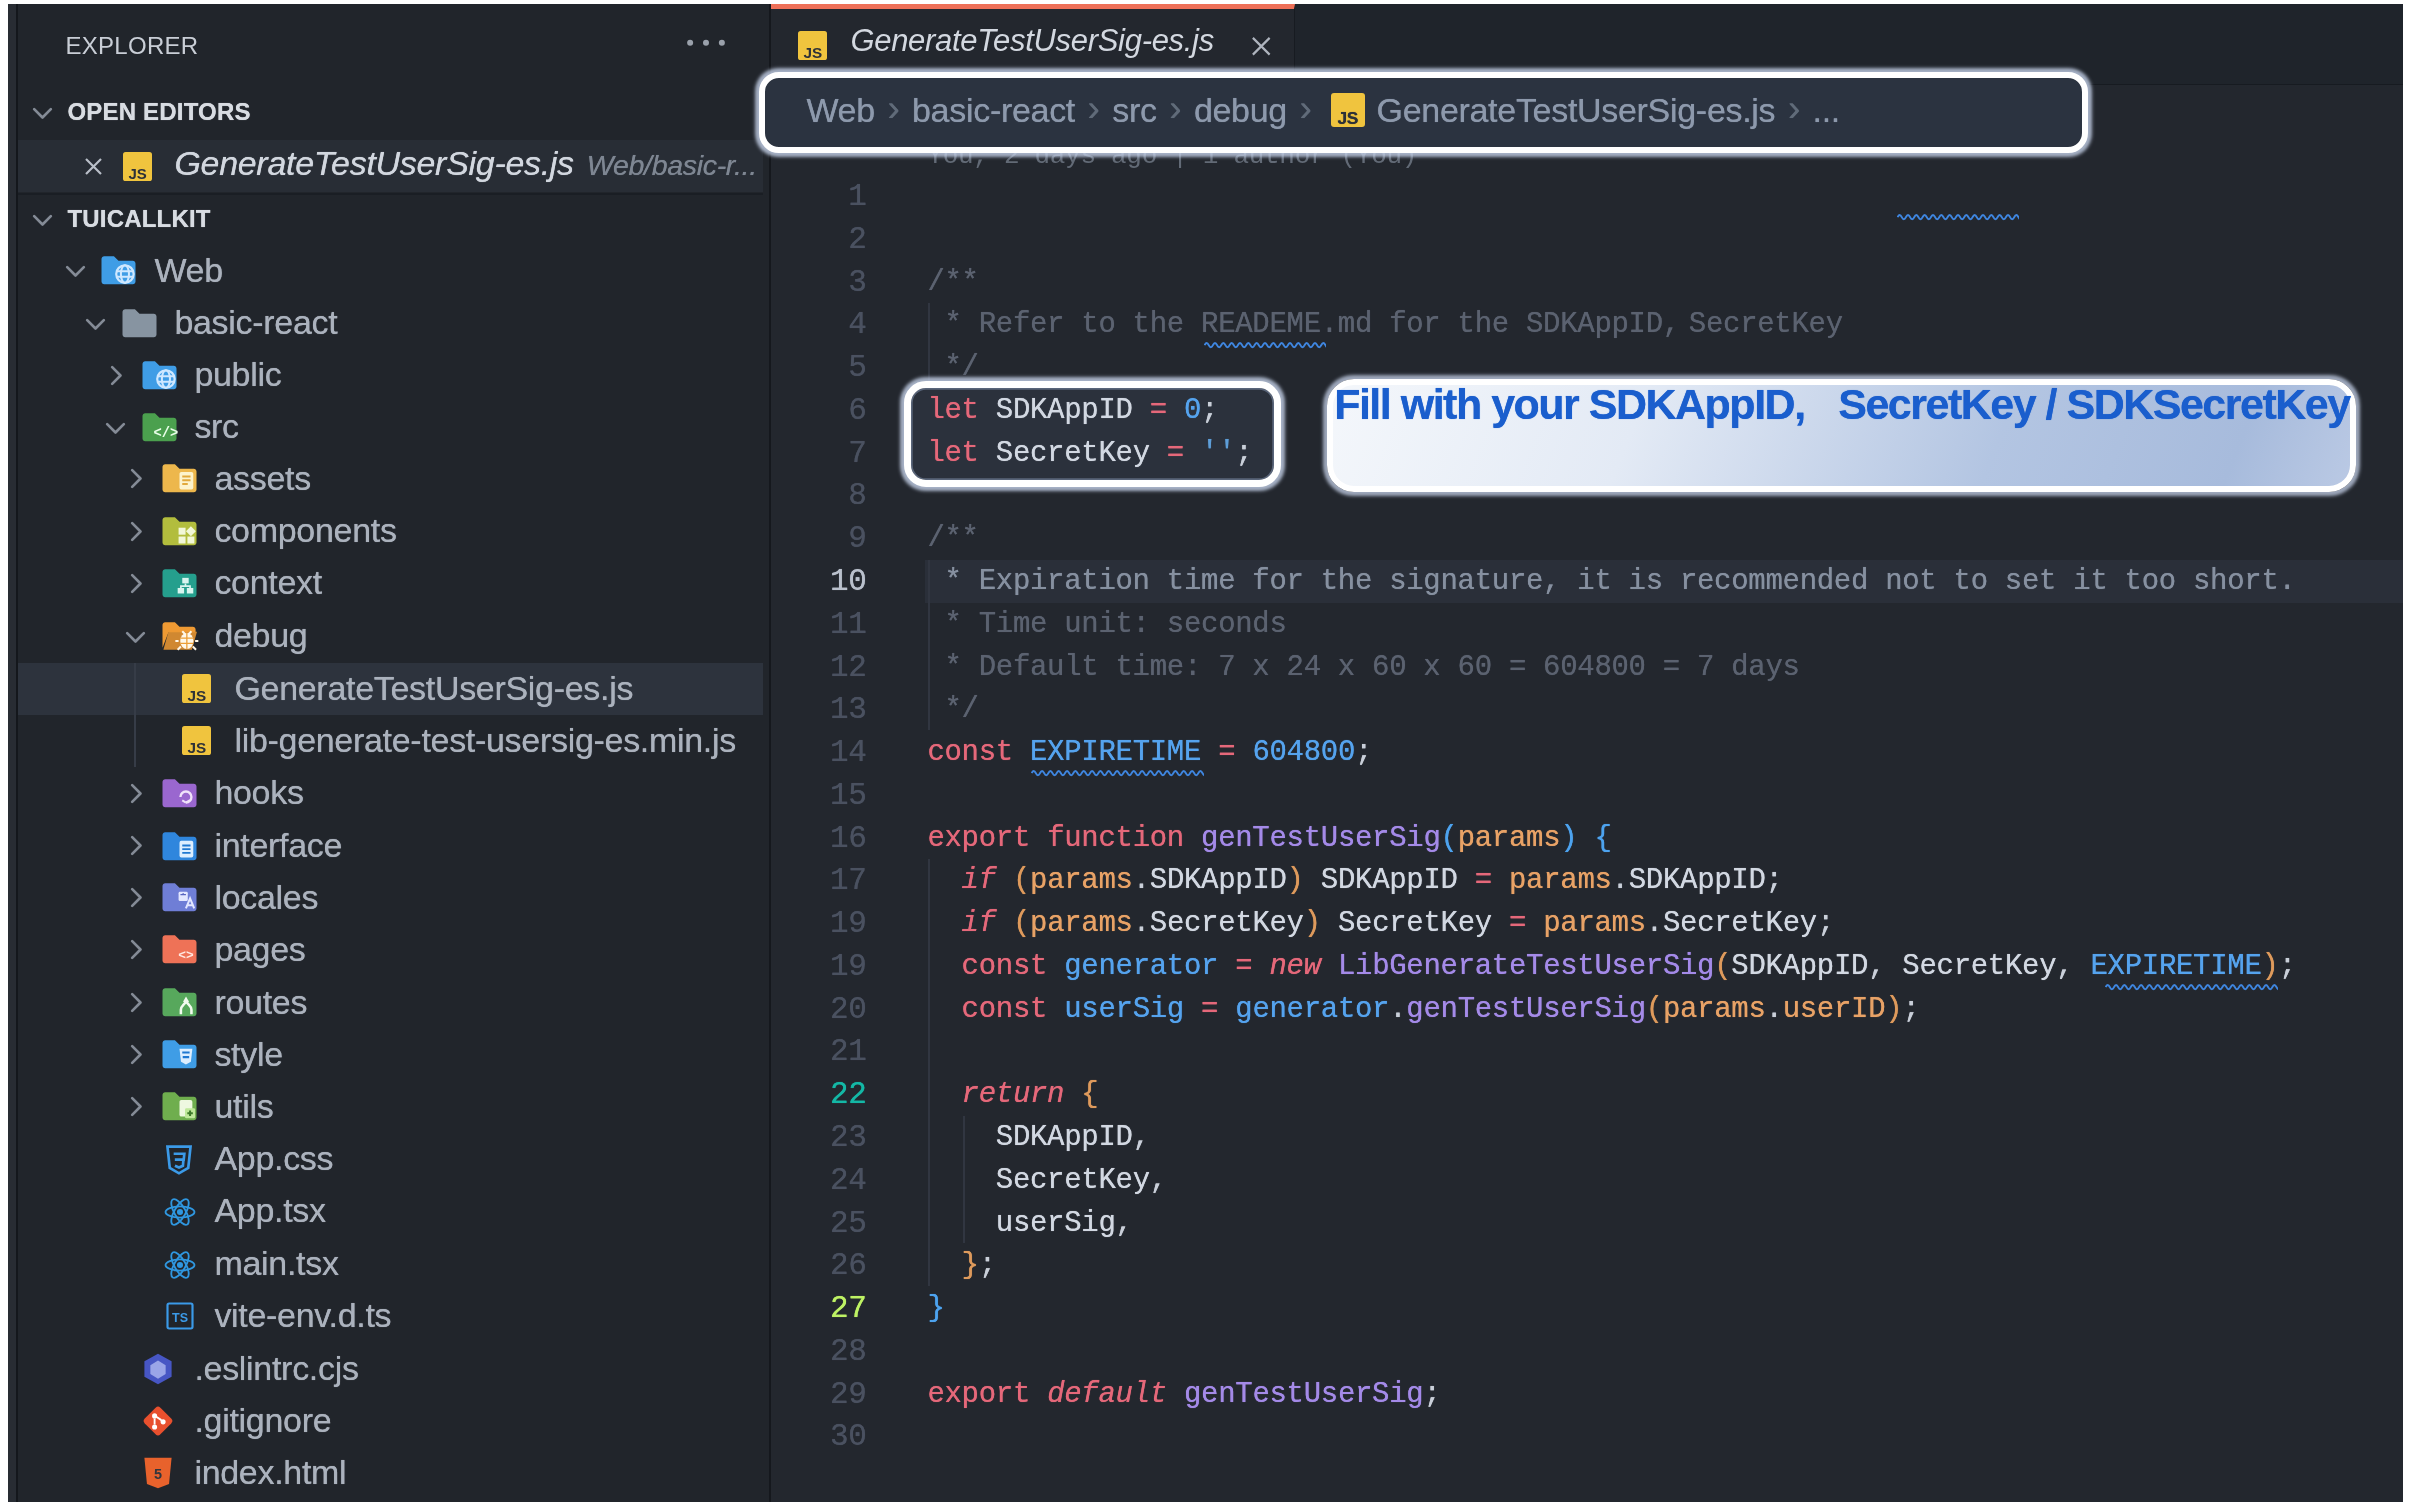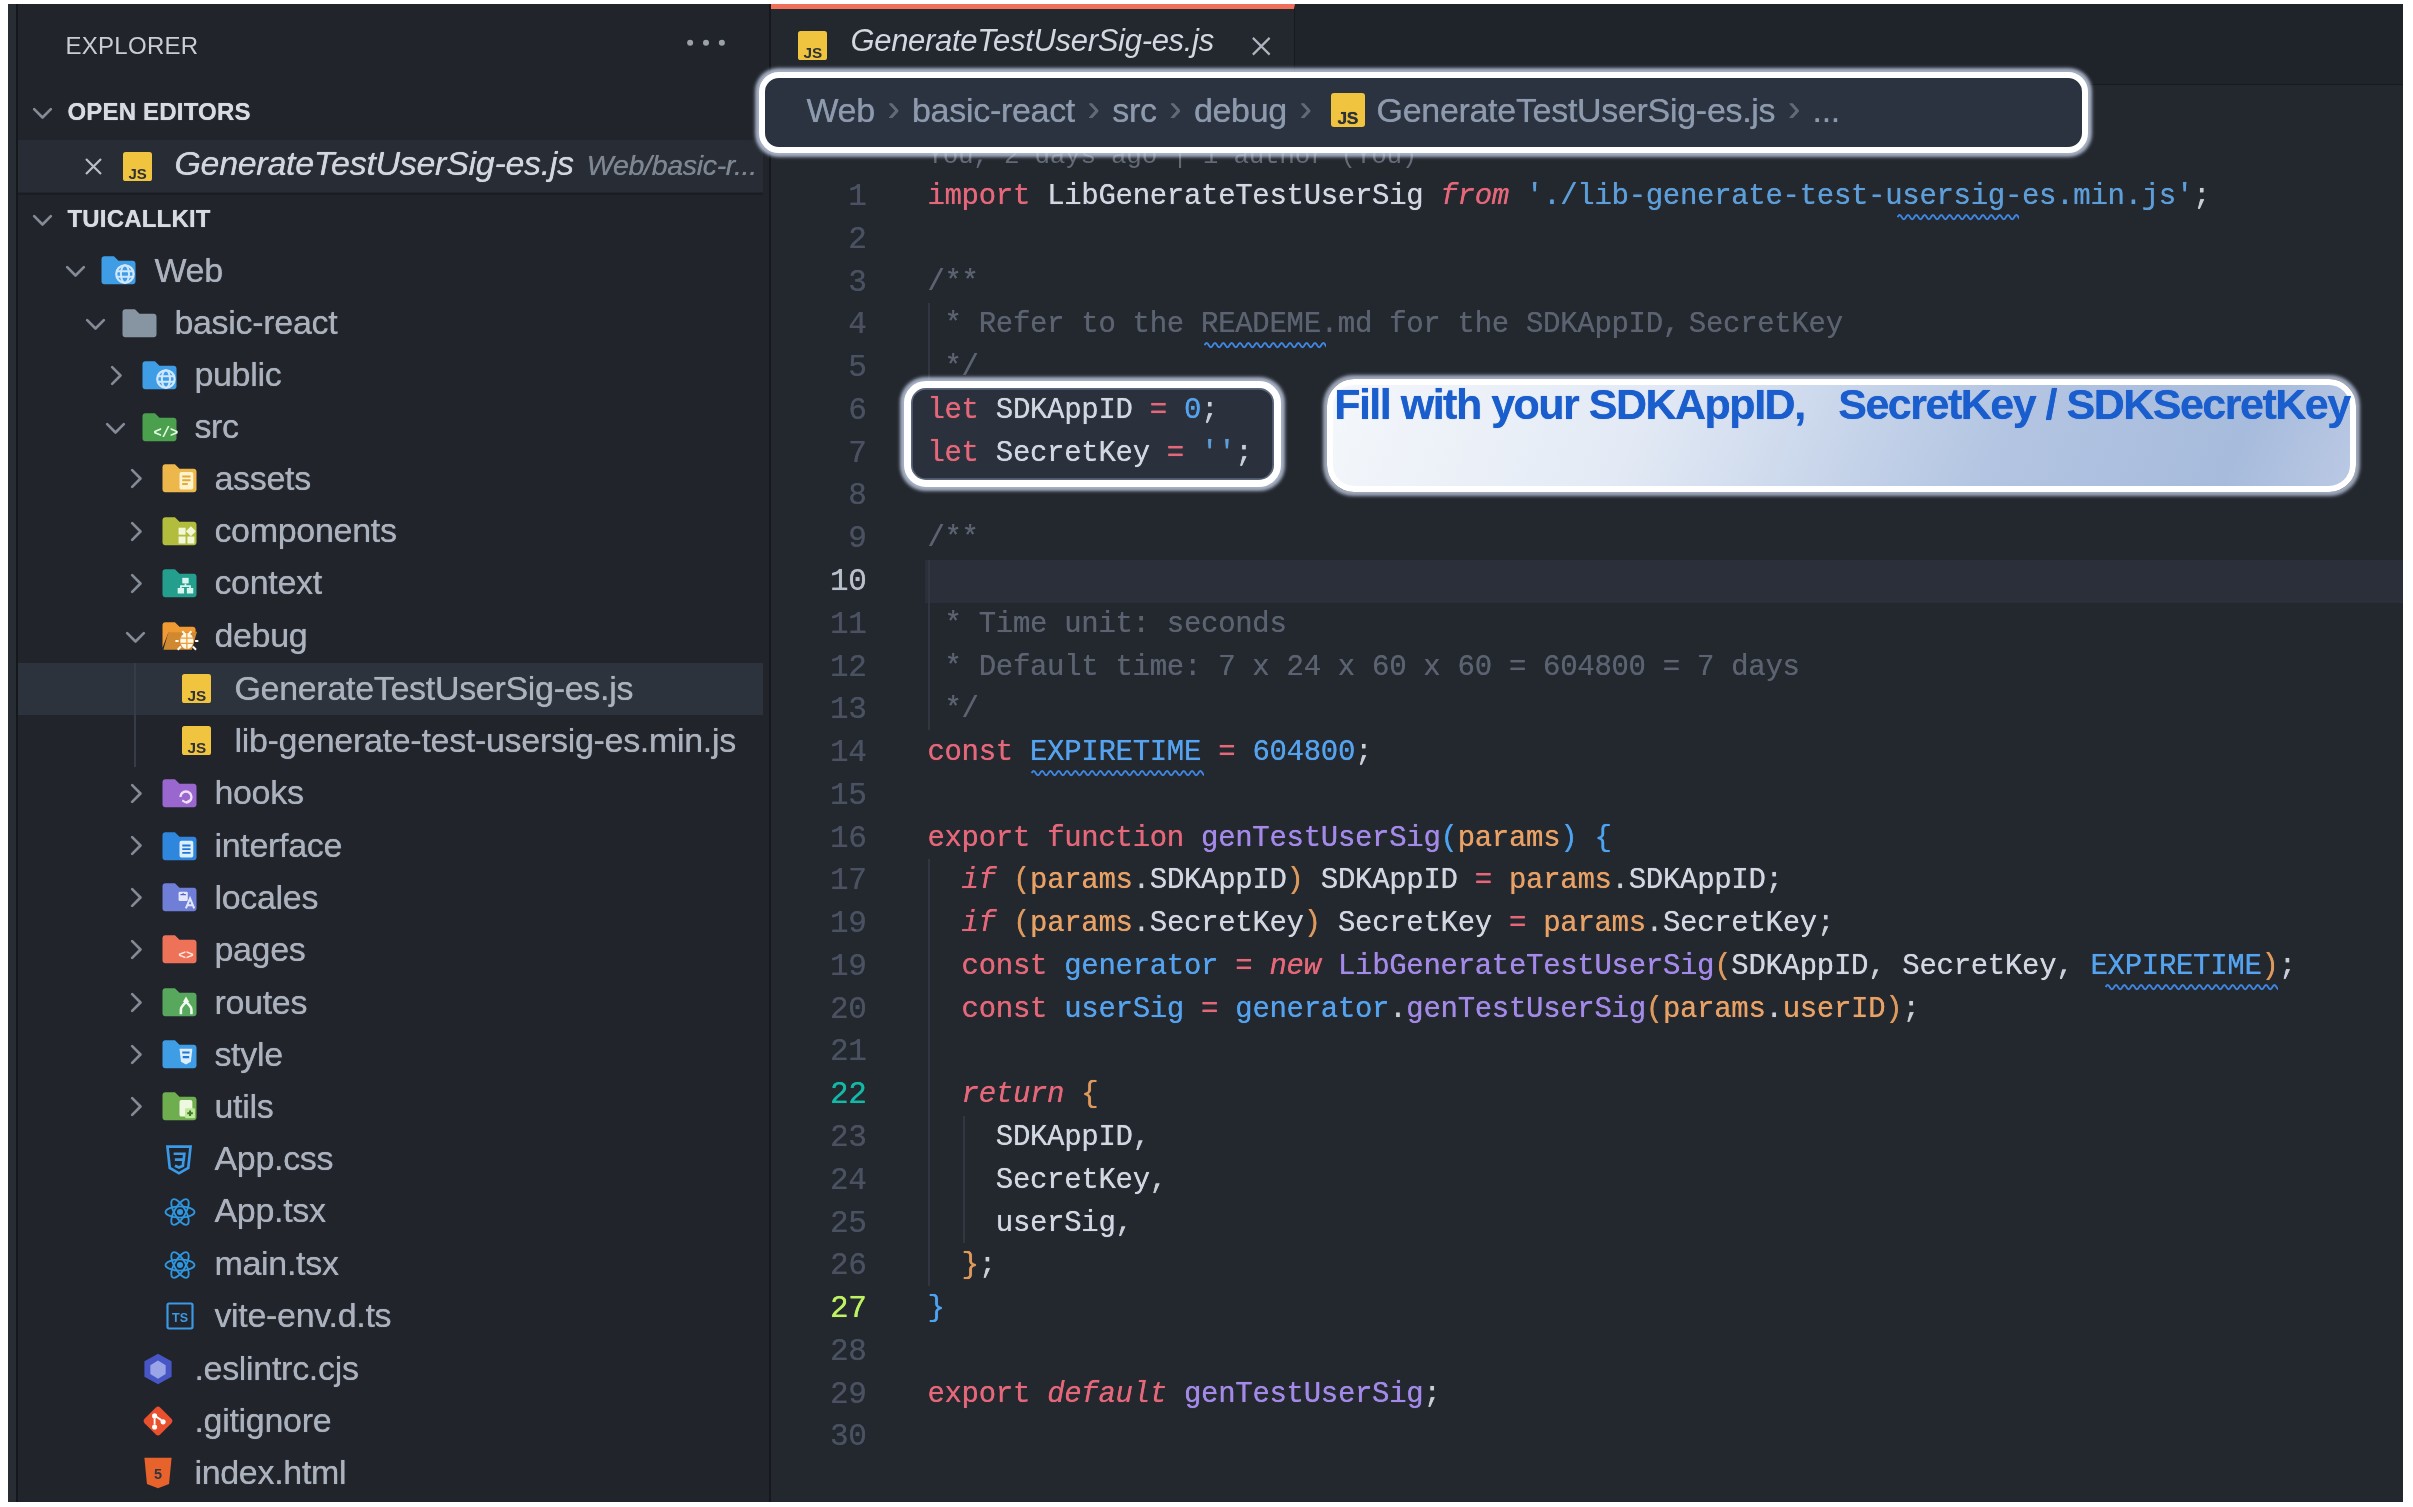--- a/index.html
+++ b/index.html
@@ -298,27 +298,27 @@
       <div class="ln" style="left:763px;top:1112px;color:#4a5160">23</div>
       <div class="ln" style="left:763px;top:1155px;color:#4a5160">24</div>
       <div class="ln" style="left:763px;top:1198px;color:#4a5160">25</div>
       <div class="ln" style="left:763px;top:1240px;color:#4a5160">26</div>
       <div class="ln" style="left:763px;top:1283px;color:#bef264">27</div>
       <div class="ln" style="left:763px;top:1326px;color:#4a5160">28</div>
       <div class="ln" style="left:763px;top:1369px;color:#4a5160">29</div>
       <div class="ln" style="left:763px;top:1411px;color:#4a5160">30</div>
       <div class="abs" style="left:919px;top:137px;height:43px;line-height:43px;font:26px 'Liberation Mono',monospace;letter-spacing:-0.3px;color:#626a76;white-space:pre">You, 2 days ago | 1 author (You)</div>
       <div class="abs" style="left:896px;top:377px;width:377px;height:106px;background:#2b313c;border:7.5px solid #ffffff;border-radius:22px;box-shadow:0 0 3.4px 3.4px rgba(200,212,236,0.8), inset 0 0 0 1.7px rgba(160,180,215,0.4)"></div>
-      <div class="cl" style="left:919px;top:171px"><span class="kwr">import</span> <span class="id">LibGenerateTestUserSig</span> <span class="kw">from</span> <span class="st">'./lib-generate-test-usersig-es.min.js'</span><span class="pn">;</span></div>
       <div class="cl" style="left:919px;top:257px"><span class="cm">/**</span></div>
       <div class="cl" style="left:919px;top:299px"><span class="cm"> * Refer to the READEME.md for the SDKAppID<span style="display:inline-block;width:26px">,</span>SecretKey</span></div>
       <div class="cl" style="left:919px;top:342px"><span class="cm"> */</span></div>
       <div class="cl" style="left:919px;top:385px"><span class="kwr">let</span> <span class="id">SDKAppID</span> <span class="eq">=</span> <span class="nm">0</span><span class="pn">;</span></div>
       <div class="cl" style="left:919px;top:428px"><span class="kwr">let</span> <span class="id">SecretKey</span> <span class="eq">=</span> <span class="st">''</span><span class="pn">;</span></div>
       <div class="cl" style="left:919px;top:513px"><span class="cm">/**</span></div>
+      <div class="cl" style="left:919px;top:556px"><span class="cmb"> * Expiration time for the signature, it is recommended not to set it too short.</span></div>
       <div class="cl" style="left:919px;top:599px"><span class="cm"> * Time unit: seconds</span></div>
       <div class="cl" style="left:919px;top:642px"><span class="cm"> * Default time: 7 x 24 x 60 x 60 = 604800 = 7 days</span></div>
       <div class="cl" style="left:919px;top:684px"><span class="cm"> */</span></div>
       <div class="cl" style="left:919px;top:727px"><span class="kwr">const</span> <span class="nm">EXPIRETIME</span> <span class="eq">=</span> <span class="nm">604800</span><span class="pn">;</span></div>
       <div class="cl" style="left:919px;top:813px"><span class="kwr">export</span> <span class="kwr">function</span> <span class="fn">genTestUserSig</span><span class="b1">(</span><span class="pr">params</span><span class="b1">)</span> <span class="b1">{</span></div>
       <div class="cl" style="left:919px;top:898px">  <span class="kw">if</span> <span class="b2">(</span><span class="pr">params</span><span class="pn">.</span><span class="id">SecretKey</span><span class="b2">)</span> <span class="id">SecretKey</span> <span class="eq">=</span> <span class="pr">params</span><span class="pn">.</span><span class="id">SecretKey</span><span class="pn">;</span></div>
       <div class="cl" style="left:919px;top:855px">  <span class="kw">if</span> <span class="b2">(</span><span class="pr">params</span><span class="pn">.</span><span class="id">SDKAppID</span><span class="b2">)</span> <span class="id">SDKAppID</span> <span class="eq">=</span> <span class="pr">params</span><span class="pn">.</span><span class="id">SDKAppID</span><span class="pn">;</span></div>
       <div class="cl" style="left:919px;top:941px">  <span class="kwr">const</span> <span class="nm">generator</span> <span class="eq">=</span> <span class="kw">new</span> <span class="fn">LibGenerateTestUserSig</span><span class="b2">(</span><span class="id">SDKAppID</span><span class="pn">,</span> <span class="id">SecretKey</span><span class="pn">,</span> <span class="nm">EXPIRETIME</span><span class="b2">)</span><span class="pn">;</span></div>
       <div class="cl" style="left:919px;top:984px">  <span class="kwr">const</span> <span class="nm">userSig</span> <span class="eq">=</span> <span class="nm">generator</span><span class="pn">.</span><span class="fn">genTestUserSig</span><span class="b2">(</span><span class="pr">params</span><span class="pn">.</span><span class="pr">userID</span><span class="b2">)</span><span class="pn">;</span></div>
       <div class="cl" style="left:919px;top:1069px">  <span class="kw">return</span> <span class="b2">{</span></div>

